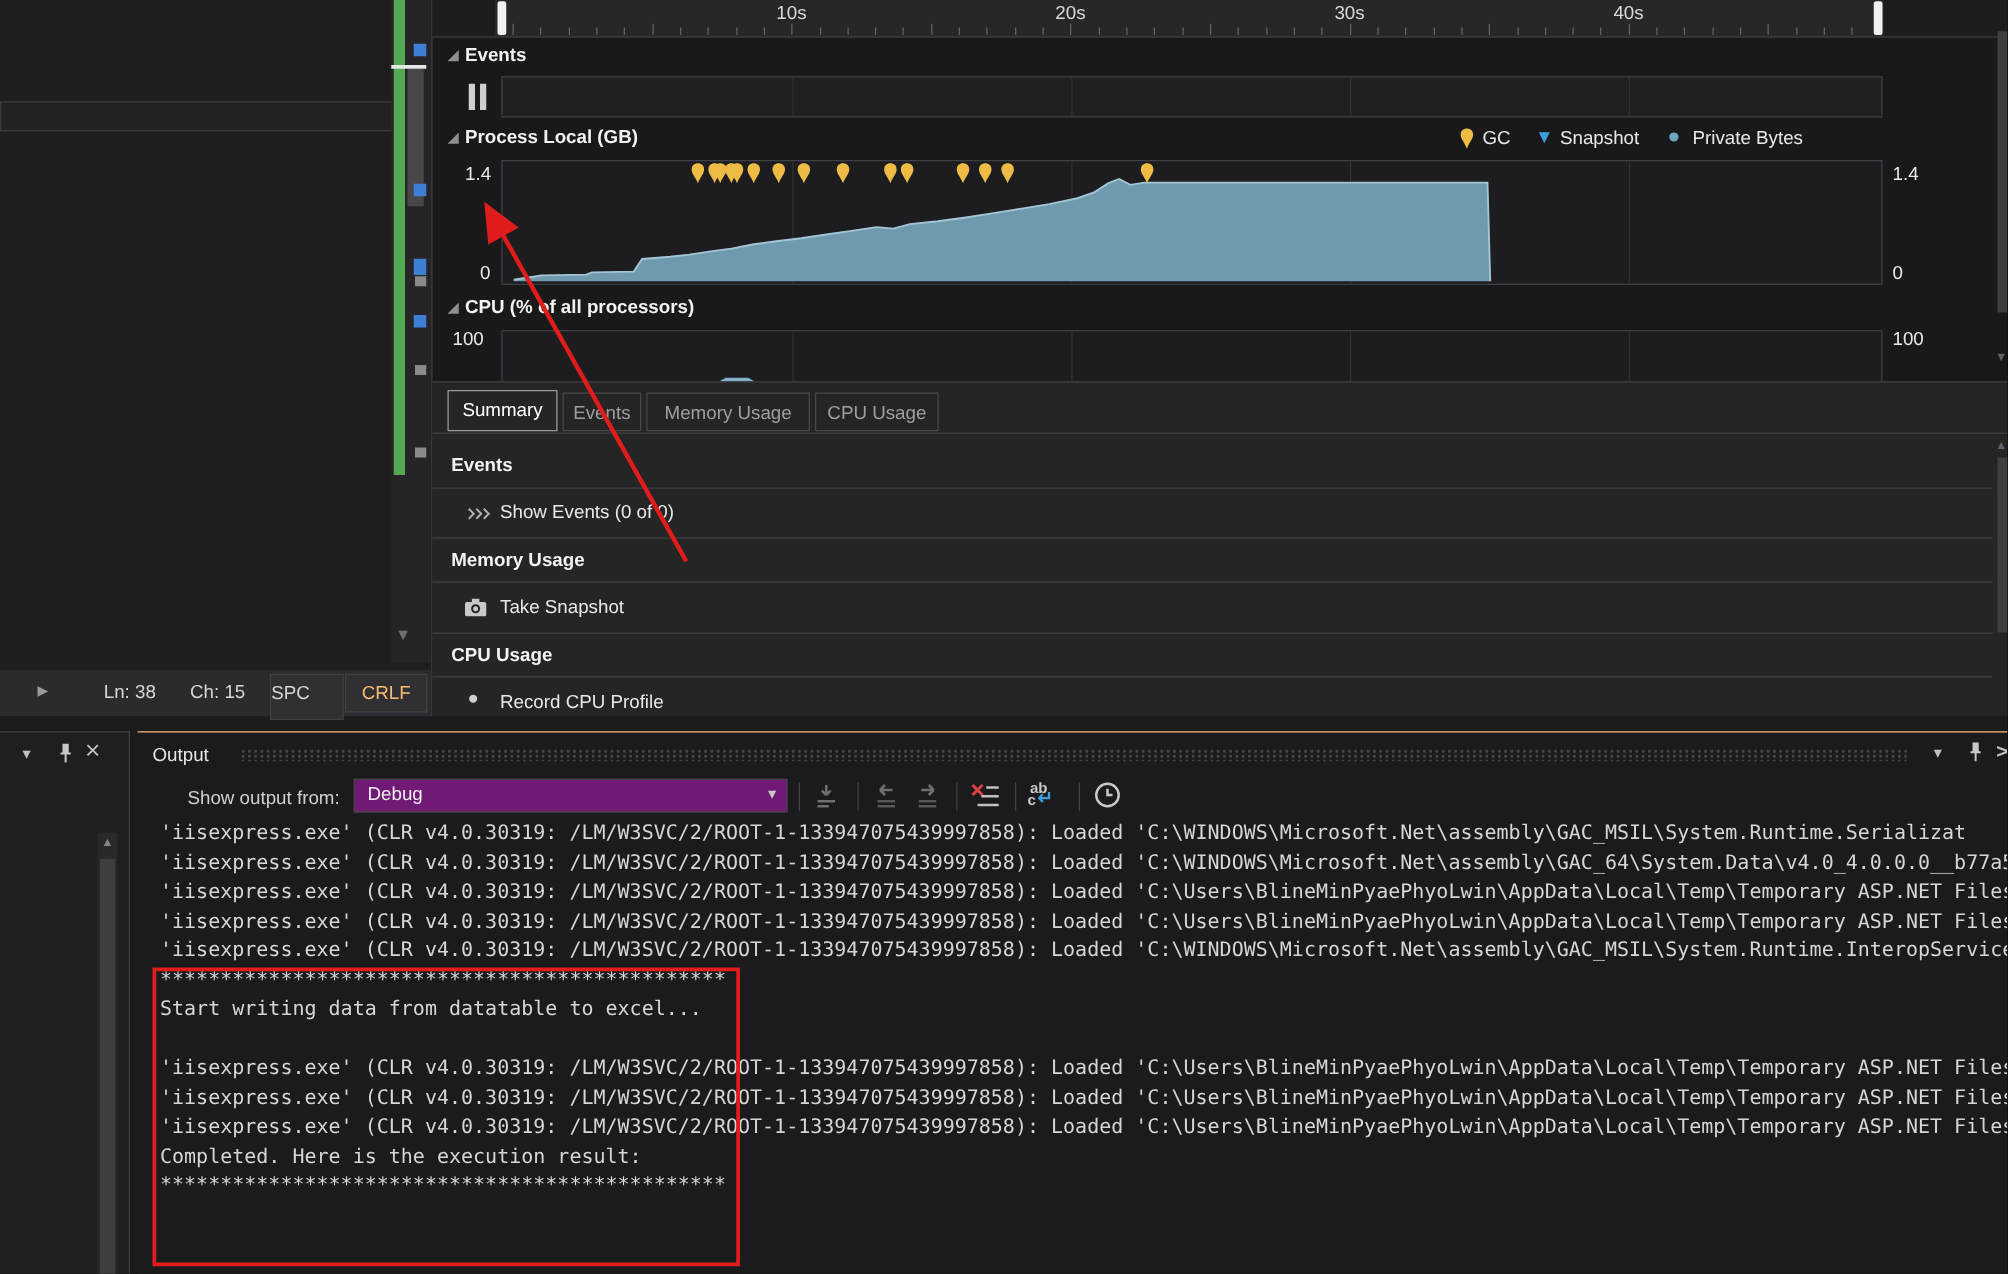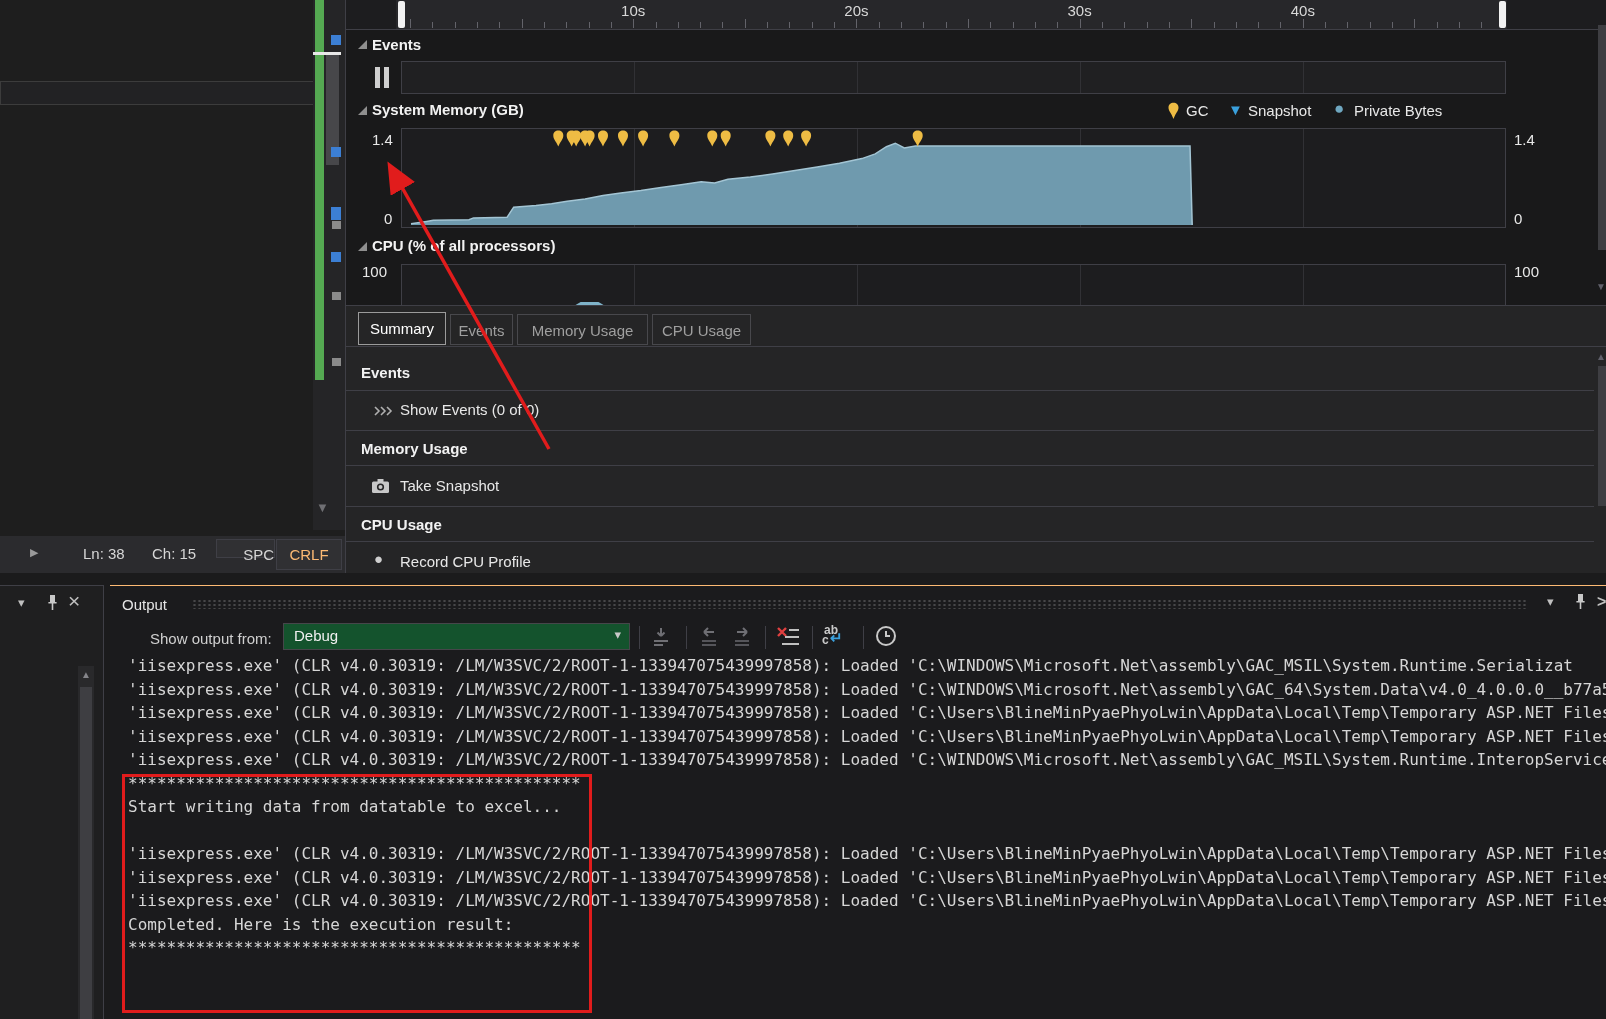--- a/index.html
+++ b/index.html
@@ -41,21 +41,21 @@
       <div class="abs" style="left:18px;top:252px;width:10px;height:10px;background:#3c7fd4;"></div>
       <div class="abs" style="left:19px;top:292px;width:9px;height:8px;background:#8a8a8a;"></div>
       <div class="abs" style="left:19px;top:358px;width:9px;height:8px;background:#8a8a8a;"></div>
       <div class="abs" style="left:3px;top:500px;font-size:13px;color:#6f6f73;">▼</div>
     </div>
 
     <div class="abs" style="left:0;top:536px;width:345px;height:37px;background:#2b2b2e;">
       <span class="abs" style="left:30px;top:10px;font-size:11px;color:#9a9a9a;">▶</span>
       <span class="abs txt" style="left:83px;top:9px;color:#d6d6d6;">Ln: 38</span>
       <span class="abs txt" style="left:152px;top:9px;color:#d6d6d6;">Ch: 15</span>
-      <div class="abs" style="left:216px;top:3px;width:59px;height:19px;border:1px solid #3f3f46;background:#303033;text-align:right;box-sizing:border-box;">
+      <div class="abs" style="left:216px;top:3px;width:59px;height:37px;border:1px solid #3f3f46;background:#303033;text-align:left;box-sizing:border-box;">
         <span style="font-size:15px;color:#d6d6d6;line-height:29px;">SPC</span>
       </div>
       <div class="abs" style="left:276px;top:3px;width:66px;height:31px;border:1px solid #3f3f46;background:#303033;text-align:center;box-sizing:border-box;">
         <span style="font-size:15px;color:#fdba74;line-height:29px;">CRLF</span>
       </div>
     </div>
   </div>
 
   <div class="abs" style="left:345px;top:0;width:1261px;height:573px;background:#19191a;border-left:1px solid #3f3f46;box-sizing:border-box;">
 
@@ -129,21 +129,21 @@
       <div class="abs" style="left:9px;top:0;width:5px;height:21px;background:#cfcfcf;"></div>
     </div>
     <div class="chartbox" style="left:55px;top:61px;width:1105px;height:33px;background:#202022;">
       <div class="grid" style="left:232px;"></div>
         <div class="grid" style="left:455px;"></div>
       <div class="grid" style="left:678px;"></div>
         <div class="grid" style="left:901px;"></div>
     </div>
 
     <div class="collapse-tri" style="left:12px;top:106px;"></div>
-    <span class="abs hdr" style="left:26px;top:101px;">System Memory (GB)</span>
+    <span class="abs hdr" style="left:26px;top:101px;">Process Local (GB)</span>
 
     <svg class="abs" style="left:822px;top:102px;" width="11" height="18" viewBox="-5.5 0 11 18">
       <path d="M0,17 C-2.6,10.5 -5,9 -5,5.6 C-5,2.5 -2.8,0.7 0,0.7 C2.8,0.7 5,2.5 5,5.6 C5,9 2.6,10.5 0,17 Z" fill="#eebc44"></path>
     </svg>
     <span class="abs txt" style="left:840px;top:102px;">GC</span>
     <span class="abs" style="left:882px;top:101px;font-size:15px;color:#3aa0dc;">▼</span>
     <span class="abs txt" style="left:902px;top:102px;">Snapshot</span>
     <span class="abs" style="left:988px;top:99px;font-size:17px;color:#6fa7c0;">●</span>
     <span class="abs txt" style="left:1008px;top:102px;">Private Bytes</span>
 
@@ -254,21 +254,21 @@
 
     <span class="abs" style="left:12px;top:10px;font-size:15px;color:#e5e5e5;">Output</span>
     <div class="abs grip" style="left:82px;top:13px;width:1336px;height:10px;"></div>
     <span class="abs" style="left:1437px;top:8px;font-size:13px;color:#c0c0c0;">▾</span>
     <svg class="abs" style="left:1464px;top:7px;" width="13" height="17" viewBox="0 0 13 17">
       <path d="M4 1h5v7h1.6v1.6H7.3V16h-1.6V9.6H2.4V8H4z" fill="#c8c8c8"></path>
     </svg>
     <span class="abs" style="left:1487px;top:7px;font-size:16px;font-weight:bold;color:#c0c0c0;">&gt;</span>
 
     <span class="abs" style="left:17px;top:44px;font-size:15px;color:#d0d0d0;margin-left:23px;">Show output from:</span>
-    <div class="abs" style="left:173px;top:37px;width:347px;height:27px;background:#14532d;border:1px solid #46464a;box-sizing:border-box;">
+    <div class="abs" style="left:173px;top:37px;width:347px;height:27px;background:#701a75;border:1px solid #46464a;box-sizing:border-box;">
       <span style="position:absolute;left:10px;top:3px;font-size:15px;color:#f0f0f0;">Debug</span>
       <span style="position:absolute;right:8px;top:3px;font-size:13px;color:#c8c8c8;">▾</span>
     </div>
     <div class="sep-v" style="left:529px;top:40px;height:23px;"></div>
     <svg class="tool-ic" style="left:538px;top:39px;" viewBox="0 0 26 24">
       <path d="M13 3v8M13 11l-3.5-3.5M13 11l3.5-3.5" stroke="#6f6f74" stroke-width="2" fill="none"></path>
       <path d="M6 16h14M6 20h9" stroke="#6f6f74" stroke-width="2"></path>
     </svg>
     <div class="sep-v" style="left:576px;top:40px;height:23px;"></div>
     <svg class="tool-ic" style="left:586px;top:39px;" viewBox="0 0 26 24">

